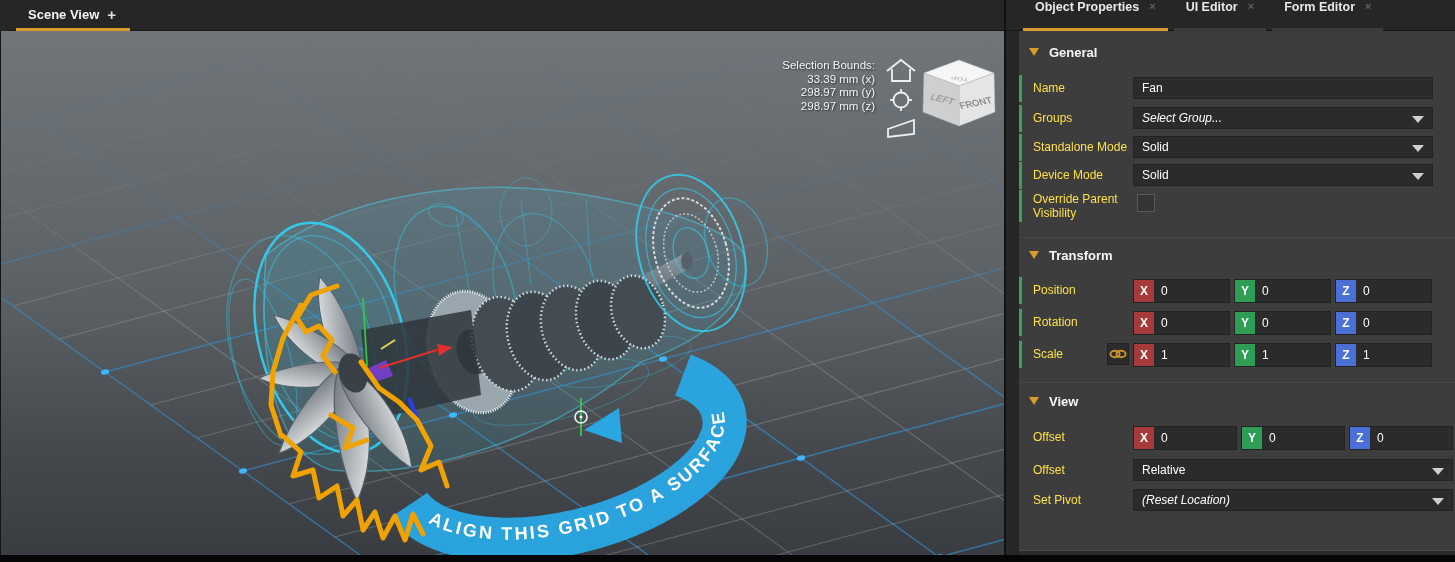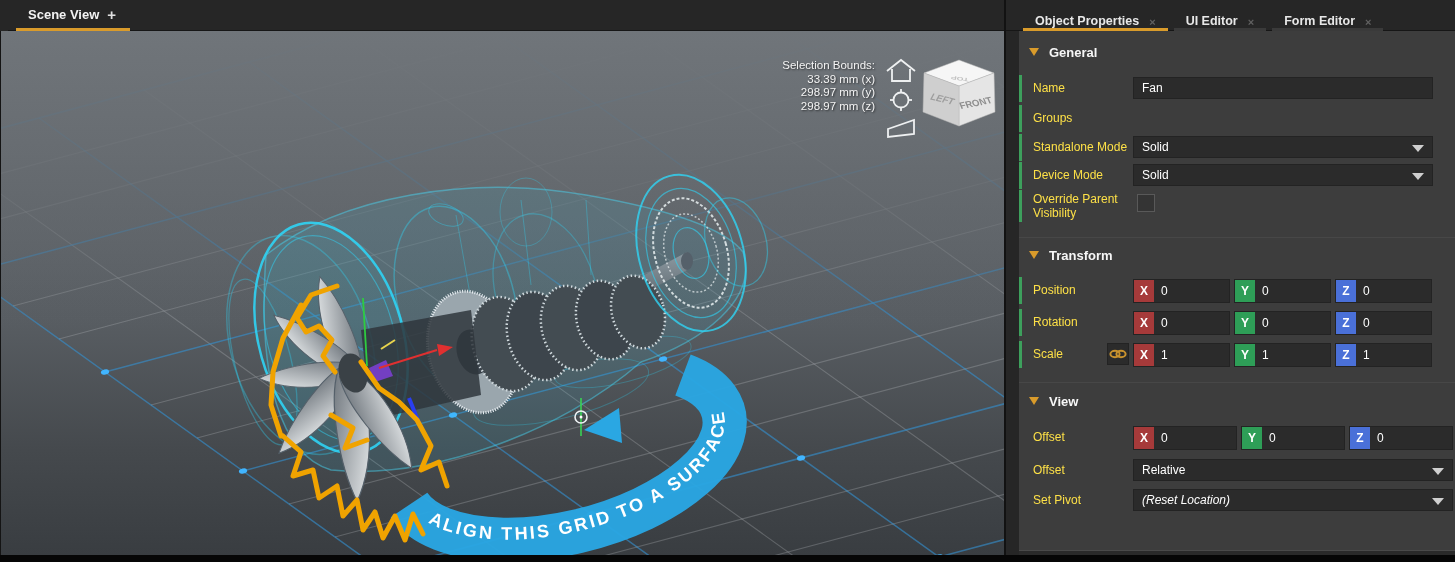--- a/index.html
+++ b/index.html
@@ -7,21 +7,21 @@
   .app{position:relative;width:1455px;height:562px;background:#262626;overflow:hidden;
        font-family:"Liberation Sans",sans-serif;-webkit-font-smoothing:antialiased;}
 
   
   .tabbar{position:absolute;left:8px;top:0;width:1455px;height:31px;background:#262626;border-bottom:1px solid #161616;}
   .scene-tab{position:absolute;left:8px;top:0;height:31px;display:flex;align-items:center;
              padding:0 14px 0 12px;border-bottom:3px solid #d99b2b;cursor:pointer;}
   .scene-tab .lbl{color:#f2f2f2;font-size:13px;font-weight:bold;}
   .scene-tab .plus{color:#e0e0e0;font-size:15px;font-weight:bold;margin-left:8px;line-height:1;}
   .ptabs{position:absolute;left:1015px;top:0;height:31px;display:flex;}
-  .ptab{height:31px;display:flex;align-items:flex-end;padding:0 12px;margin-right:6px;cursor:pointer;
+  .ptab{height:31px;display:flex;align-items:flex-start;padding:0 12px;margin-right:6px;cursor:pointer;
         border-bottom:3px solid #3a3a3a;}
   .ptab.active{border-bottom:3px solid #d99b2b;}
   .ptab .lbl{color:#e8e8e8;font-size:12.5px;font-weight:bold;white-space:nowrap;}
   .ptab .x{color:#616161;font-size:11px;margin-left:10px;font-weight:bold;}
 
   
   .viewport{position:absolute;left:0;top:31px;width:1005px;height:524px;
             background:linear-gradient(180deg,#72777c 0%,#686d72 22%,#585d62 55%,#45494d 80%,#393d41 100%);
             border-left:1px solid #141414;overflow:hidden;}
   .viewport svg{position:absolute;left:0;top:0;}
@@ -290,20 +290,24 @@
 
     <div class="row" style="top:77px">
       <span class="gbar"></span>
       <span class="rlabel">Name</span>
       <input class="field" value="Fan" style="">
     </div>
 
     <div class="row" style="top:107px">
       <span class="gbar"></span>
       <span class="rlabel">Groups</span>
+      <div class="drop">
+        <span class="val it">Select Group...</span>
+        <span class="caret"></span>
+      </div>
     </div>
 
     <div class="row" style="top:136px">
       <span class="gbar"></span>
       <span class="rlabel">Standalone Mode</span>
       <div class="drop">
         <span class="val">Solid</span>
         <span class="caret"></span>
       </div>
     </div>

